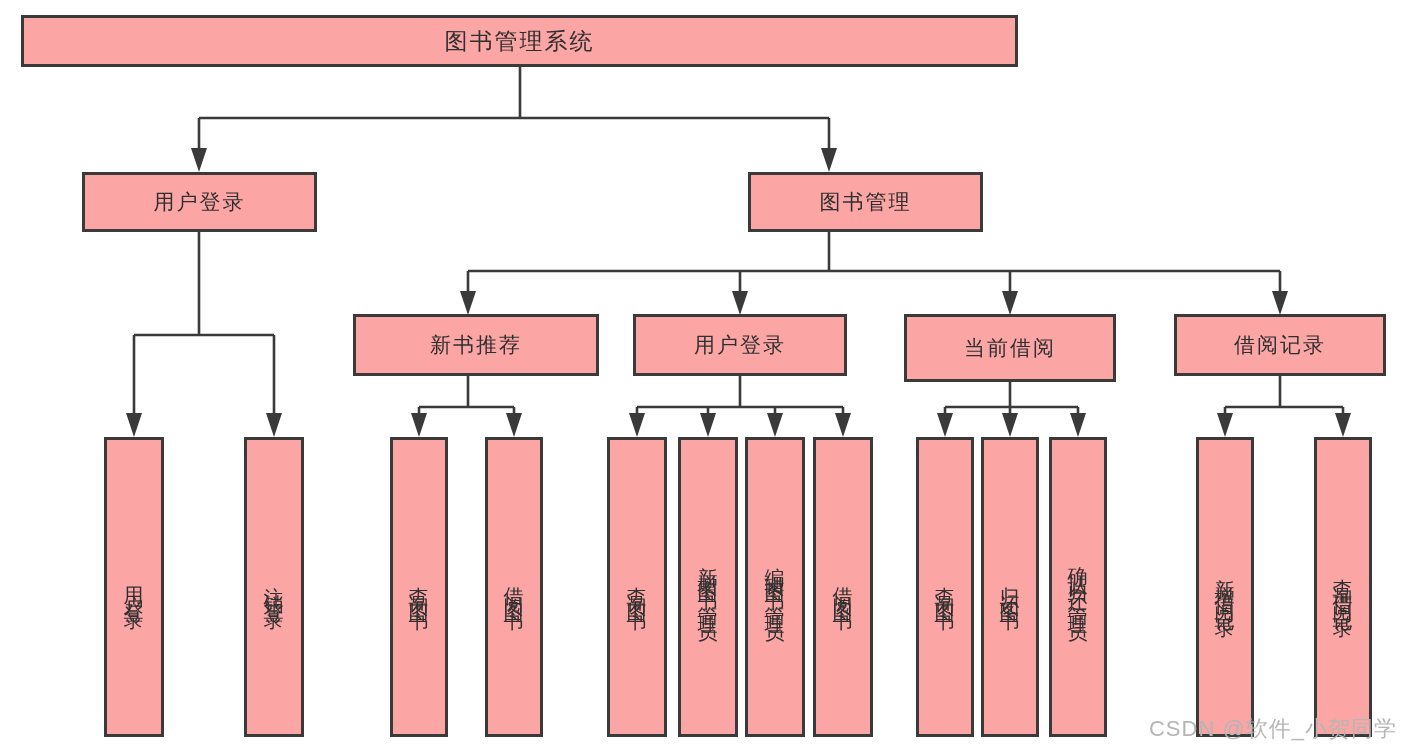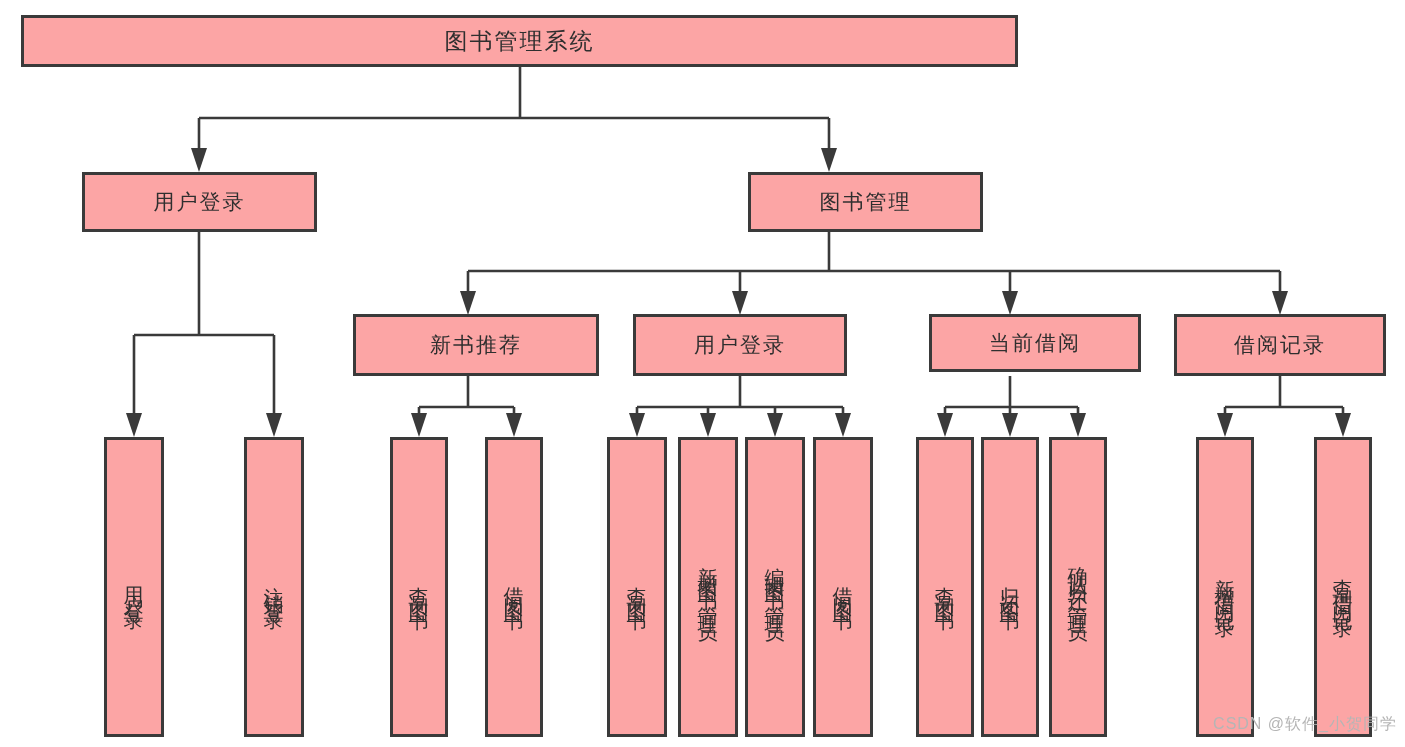--- a/index.html
+++ b/index.html
@@ -48,21 +48,21 @@
     text-orientation: mixed;
     font-size: 20px;
     letter-spacing: 8px;
     line-height: 1;
     white-space: nowrap;
   }
   .watermark {
     position: absolute;
     right: 8px;
     top: 714px;
-    font-size: 16px;
+    font-size: 22px;
     color: #b5b5b5;
     letter-spacing: 1px;
     z-index: 5;
     white-space: nowrap;
   }
 </style>
 </head>
 <body>
 
 <div class="canvas">
@@ -117,21 +117,21 @@
   <div class="node" style="left:712px; top:172px; width:235px; height:60px;margin-left:36px;">
     <span class="h-label">图书管理</span>
   </div>
 
   <div class="node" style="left:353px; top:314px; width:246px; height:62px;">
     <span class="h-label">新书推荐</span>
   </div>
   <div class="node" style="left:633px; top:314px; width:214px; height:62px;">
     <span class="h-label">用户登录</span>
   </div>
-  <div class="node" style="left:904px; top:314px; width:212px; height:58px;margin-left:25px;">
+  <div class="node" style="left:904px; top:314px; width:212px; height:68px;">
     <span class="h-label">当前借阅</span>
   </div>
   <div class="node" style="left:1174px; top:314px; width:212px; height:62px;">
     <span class="h-label">借阅记录</span>
   </div>
 
   <div class="node" style="left:104px; top:437px; width:60px; height:300px;">
     <span class="v-label">用户登录</span>
   </div>
   <div class="node" style="left:244px; top:437px; width:60px; height:300px;">

